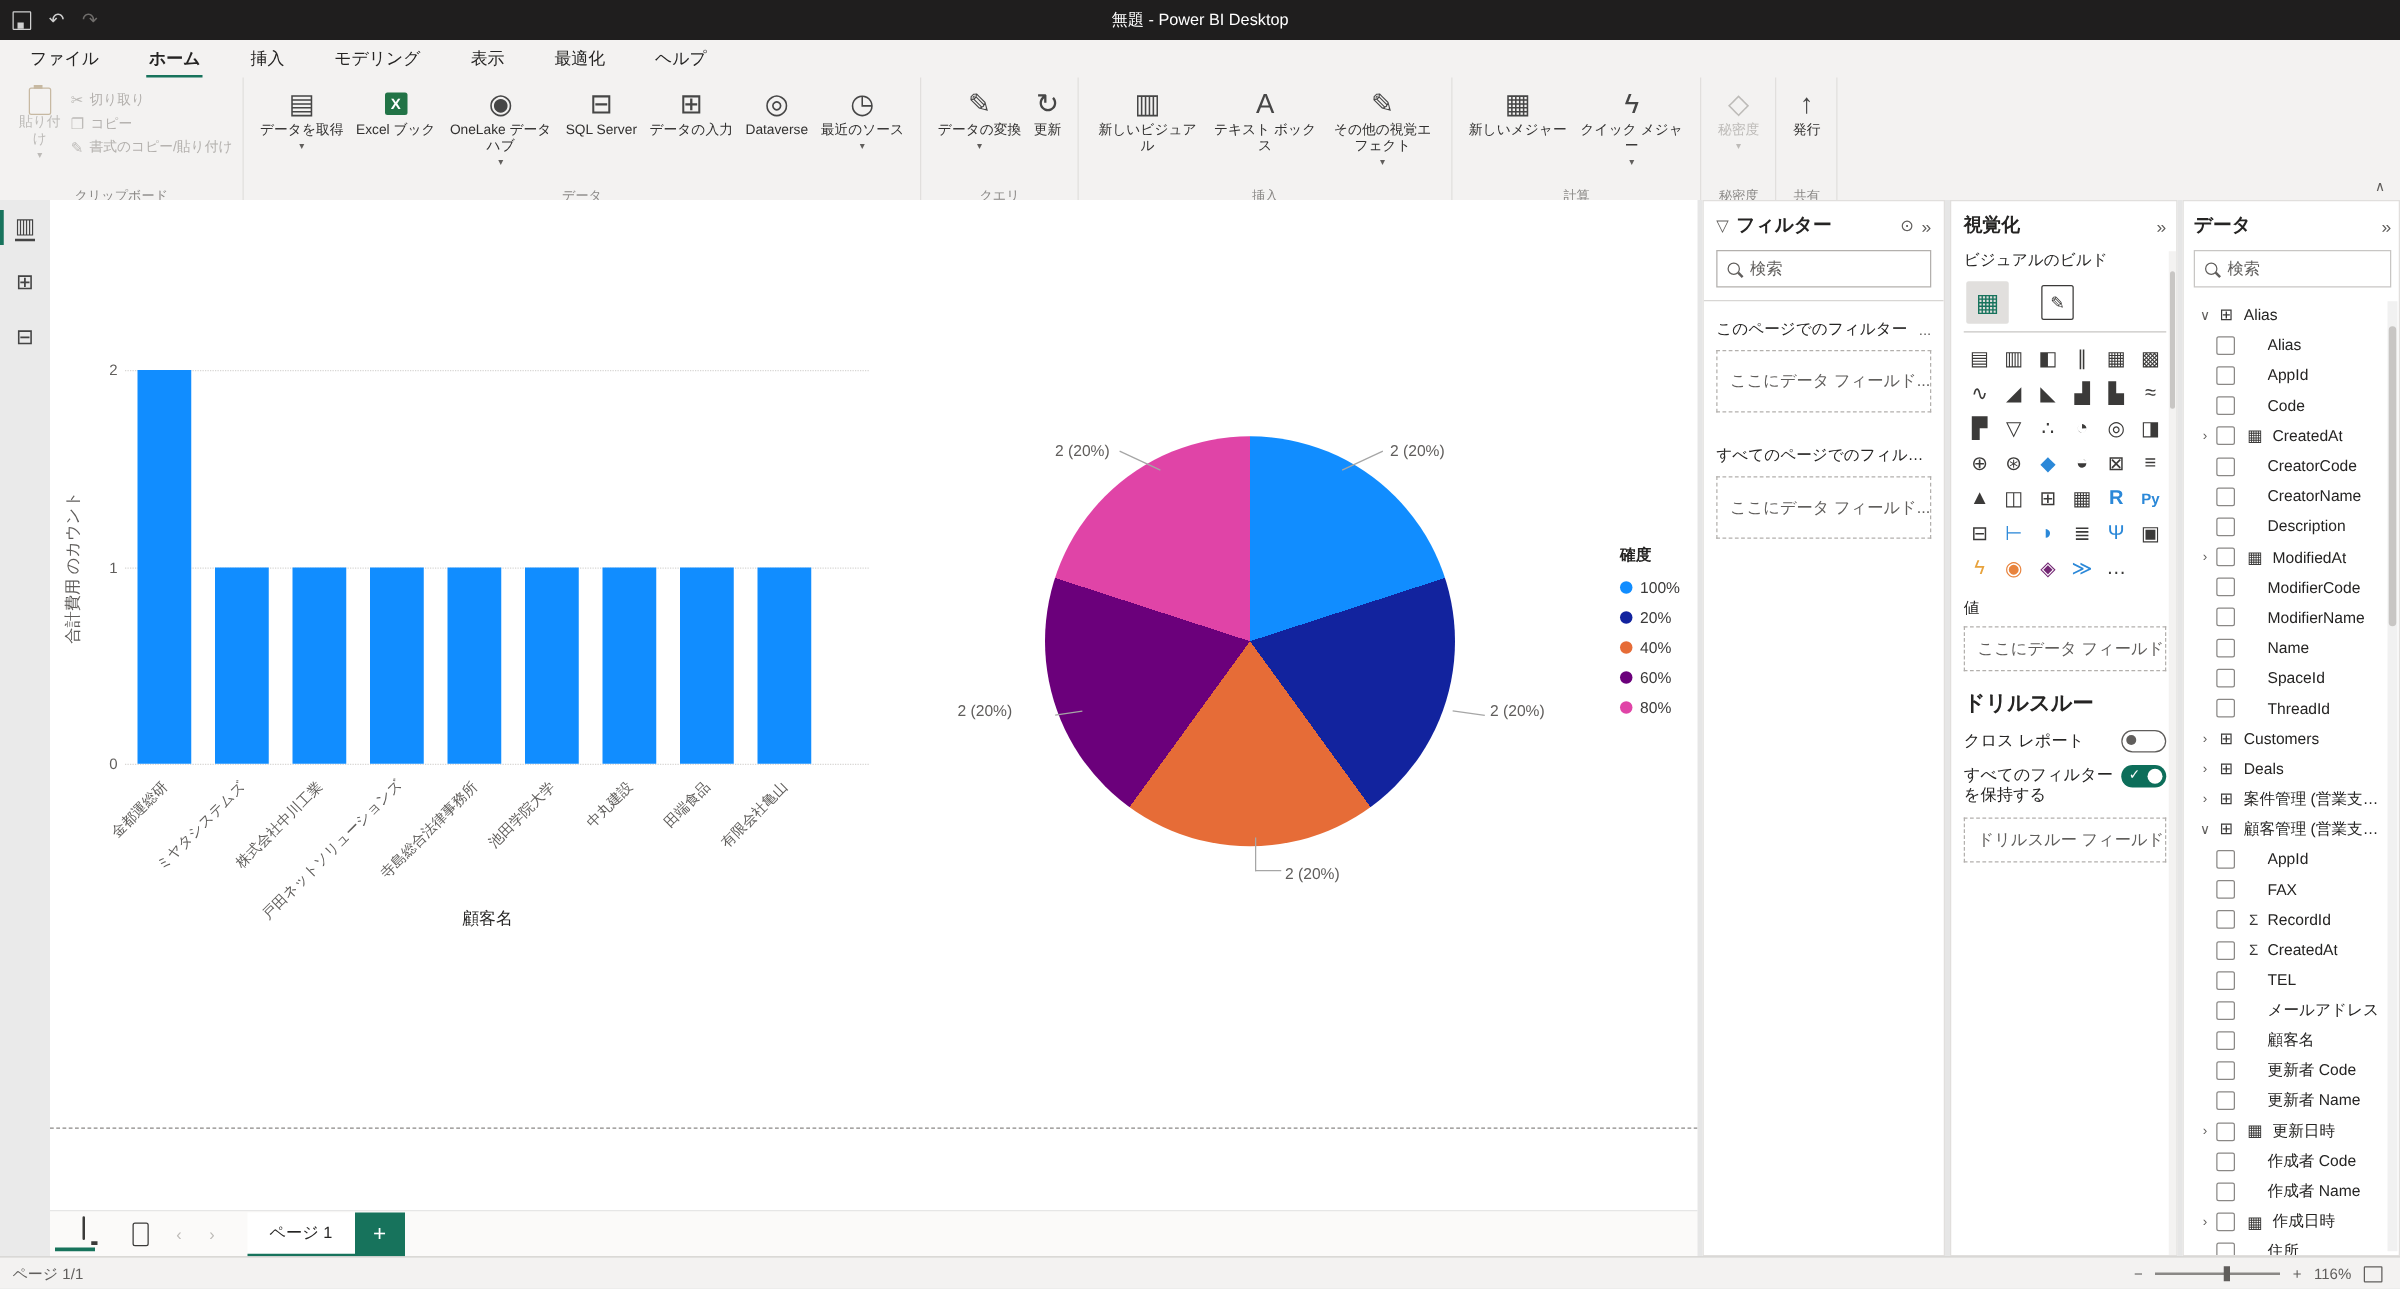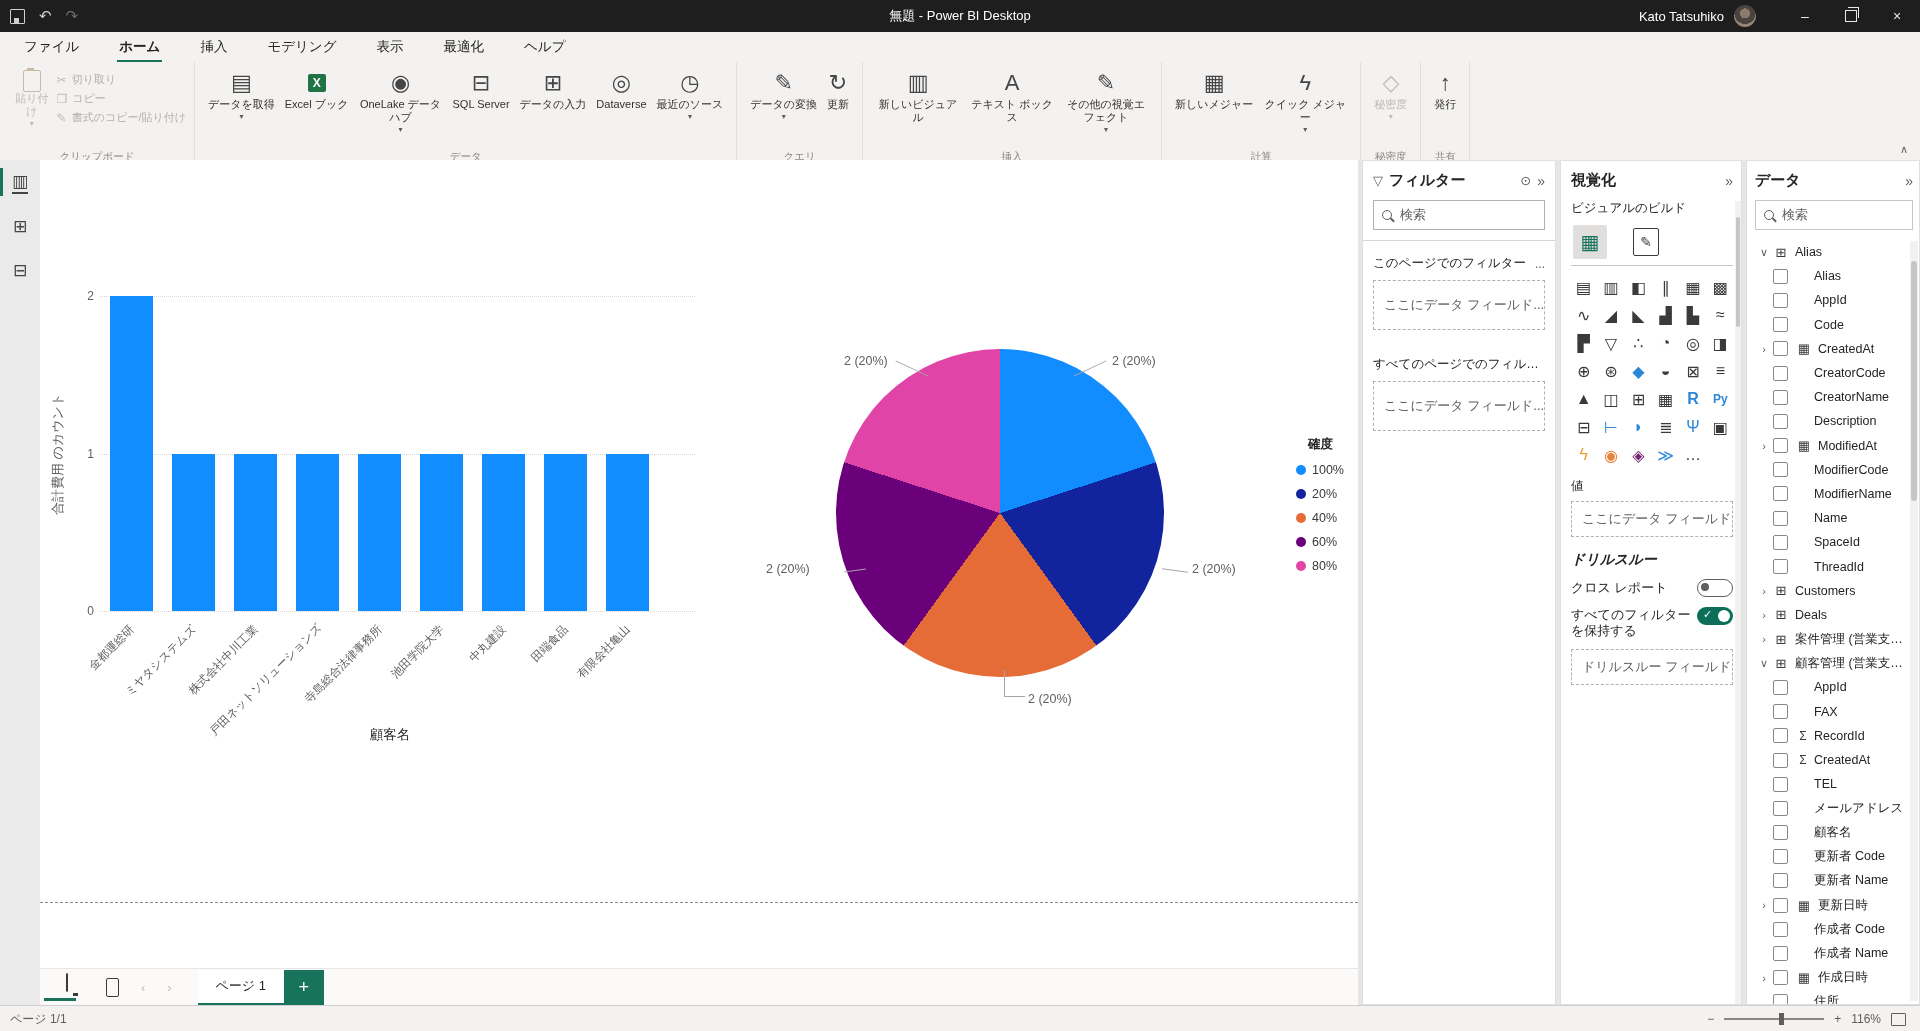--- a/index.html
+++ b/index.html
@@ -63,21 +63,21 @@
   .xtitle{position:absolute;left:270px;top:566px;width:160px;text-align:center;font-size:13.5px;color:#252423;}
 
   
   .pie-visual{position:absolute;left:720px;top:180px;width:600px;height:400px;}
   .pie{position:absolute;left:76px;top:9px;width:328px;height:328px;border-radius:50%;
        background:conic-gradient(#118DFF 0 72deg,#12239E 72deg 144deg,#E66C37 144deg 216deg,#6B007B 216deg 288deg,#E044A7 288deg 360deg);}
   .pie-label{position:absolute;font-size:12.5px;color:#605e5c;white-space:nowrap;}
   .leader{position:absolute;height:1px;background:#a6a6a6;}
   .leader-elbow{position:absolute;width:20px;height:26px;border-left:1px solid #a6a6a6;border-bottom:1px solid #a6a6a6;}
   .legend{position:absolute;left:536px;top:96px;}
-  .legend-title{font-size:12.5px;font-weight:bold;color:#252423;margin-bottom:10px;margin-left:12px;}
+  .legend-title{font-size:12.5px;font-weight:bold;color:#252423;margin-bottom:10px;}
   .legend-item{display:flex;align-items:center;gap:6px;margin-bottom:10px;font-size:12.5px;color:#3b3a39;}
   .legend-dot{width:10px;height:10px;border-radius:50%;}
 
   
   .pane{position:absolute;top:0;height:845px;background:#fff;border:1px solid #e1dfdd;box-sizing:border-box;padding:10px;overflow:hidden;}
   .pane-header{display:flex;align-items:center;gap:6px;margin-bottom:10px;}
   .pane-title{font-size:15px;font-weight:bold;color:#252423;flex:1;}
   .pane-ic{color:#605e5c;font-size:13px;}
   .chev2{color:#605e5c;font-size:14px;}
   .searchbox{display:flex;align-items:center;gap:8px;border:1px solid #b3b0ad;height:28px;padding:0 8px;font-size:13px;color:#605e5c;background:#fff;}
@@ -101,21 +101,21 @@
   .viz-tab-format{width:24px;height:26px;border:1.5px solid #3b3a39;border-radius:2px;display:flex;align-items:center;justify-content:center;font-size:14px;color:#3b3a39;}
   .gallery{display:grid;grid-template-columns:repeat(6,1fr);gap:2px 2px;border-top:1px solid #c8c6c4;padding-top:8px;}
   .vi{height:26px;display:flex;align-items:center;justify-content:center;font-size:16px;color:#3b3a39;}
   .toggle-row{display:flex;align-items:center;margin:10px 0;}
   .toggle-label{flex:1;font-size:13px;color:#252423;line-height:16px;}
   .tg-off{width:34px;height:16px;border:1px solid #605e5c;border-radius:9px;position:relative;flex:none;}
   .tg-off i{position:absolute;left:3px;top:3px;width:8px;height:8px;border-radius:50%;background:#605e5c;}
   .tg-on{width:36px;height:18px;border-radius:10px;background:#0d6e5a;position:relative;flex:none;}
   .tg-on i{position:absolute;right:3px;top:3px;width:12px;height:12px;border-radius:50%;background:#fff;}
   .tg-on b{position:absolute;left:6px;top:1px;color:#fff;font-size:11px;font-weight:normal;}
-  .drill-title{font-size:14px;font-weight:bold;color:#252423;margin:14px 0 8px;font-style:italic;}
+  .drill-title{font-size:17px;font-weight:bold;color:#252423;margin:14px 0 8px;}
   .vz-scroll{position:absolute;right:0;top:40px;width:6px;height:805px;background:#f3f2f1;}
   .vz-scroll i{position:absolute;top:16px;left:1px;width:4px;height:110px;border-radius:2px;background:#c8c6c4;}
 
   
   .dp-rows{margin-top:10px;height:770px;overflow:hidden;}
   .dp-row{display:flex;align-items:center;height:24.2px;white-space:nowrap;overflow:hidden;}
   .dp-chev{width:18px;text-align:center;color:#605e5c;font-size:11px;flex:none;}
   .dp-check{width:13px;height:13px;border:1px solid #8a8886;border-radius:2px;background:#fff;margin-right:8px;flex:none;}
   .dp-ticon{width:16px;margin-right:6px;color:#3b3a39;font-size:13px;flex:none;text-align:center;}
   .dp-sig{width:14px;margin-right:4px;color:#3b3a39;font-size:12px;flex:none;text-align:center;}
@@ -146,31 +146,20 @@
 
   <div class="titlebar">
     <div class="tb-left">
       <span class="floppy">
           <i></i>
         </span>
       <span class="undo">↶</span>
       <span class="redo">↷</span>
     </div>
     <div class="tb-title">無題 - Power BI Desktop</div>
-    <div class="tb-right">
-      <span class="tb-user">Kato Tatsuhiko</span>
-      <span class="avatar"></span>
-      <span class="winbtn">–</span>
-      <span class="winbtn">
-          <span class="restore">
-            <i></i>
-          </span>
-        </span>
-      <span class="winbtn">×</span>
-    </div>
   </div>
 
   <div class="menubar">
     <span class="menu-item">ファイル</span>
     <span class="menu-item active">ホーム</span>
     <span class="menu-item">挿入</span>
     <span class="menu-item">モデリング</span>
     <span class="menu-item">表示</span>
     <span class="menu-item">最適化</span>
     <span class="menu-item">ヘルプ</span>

